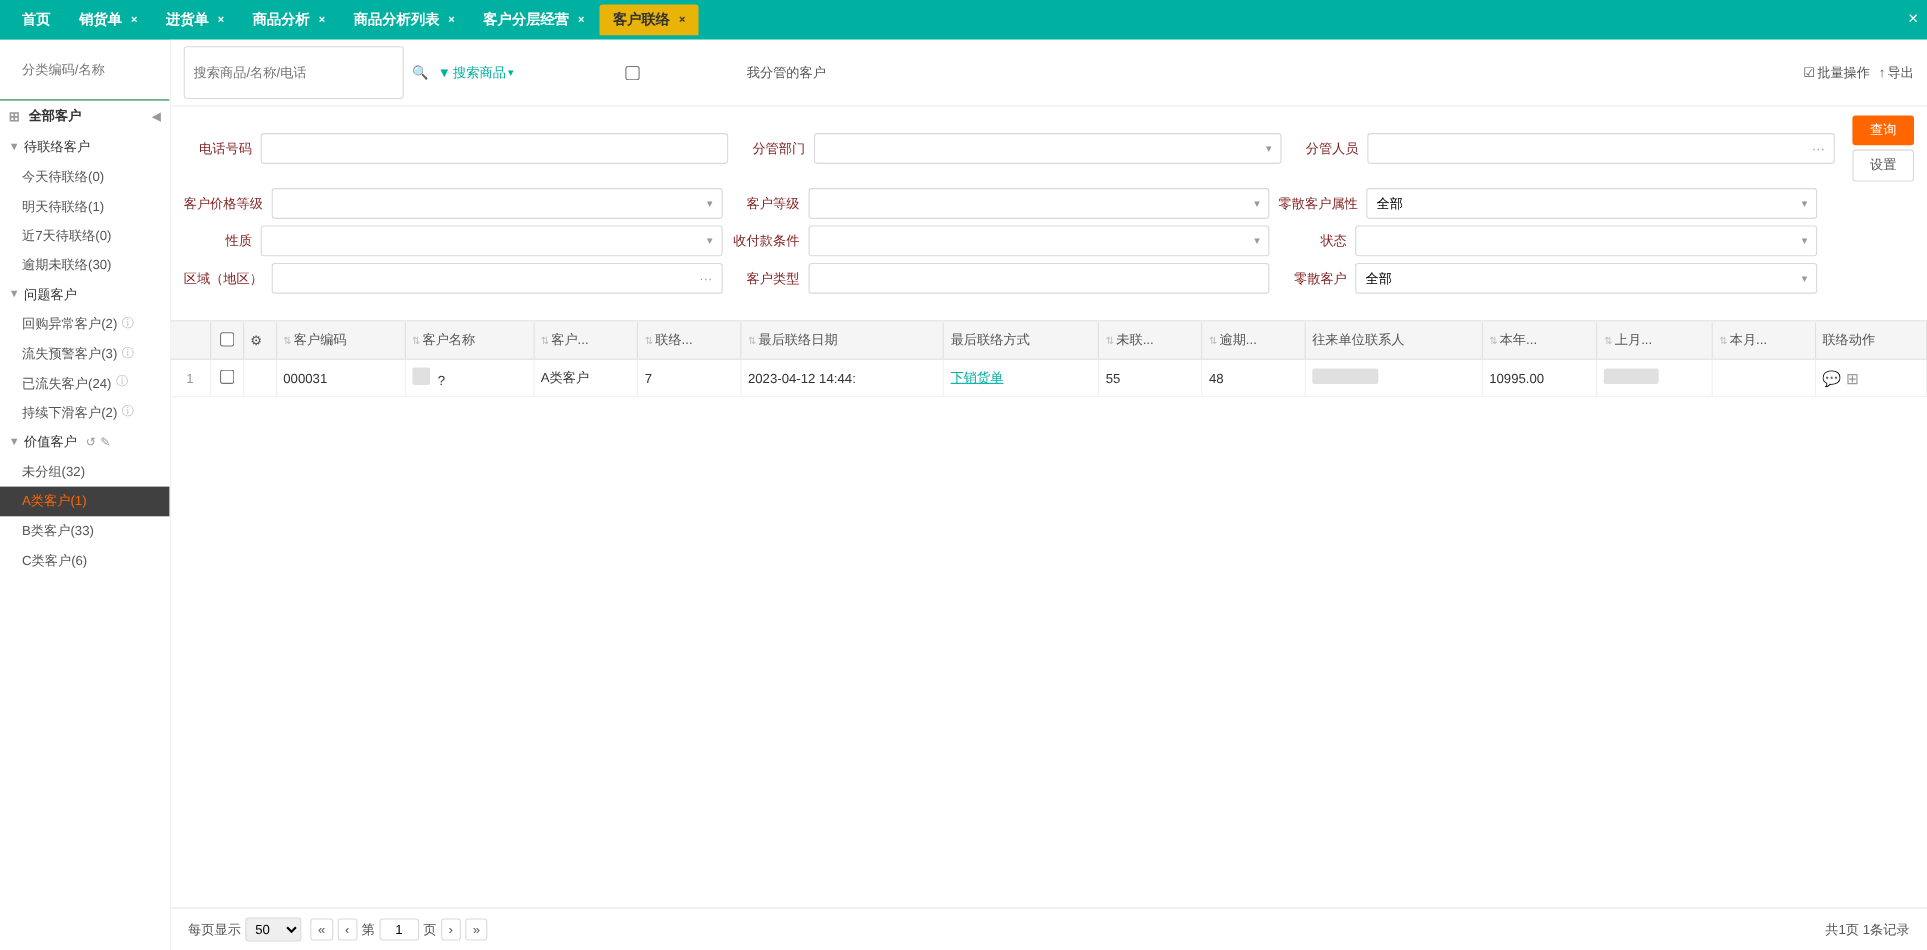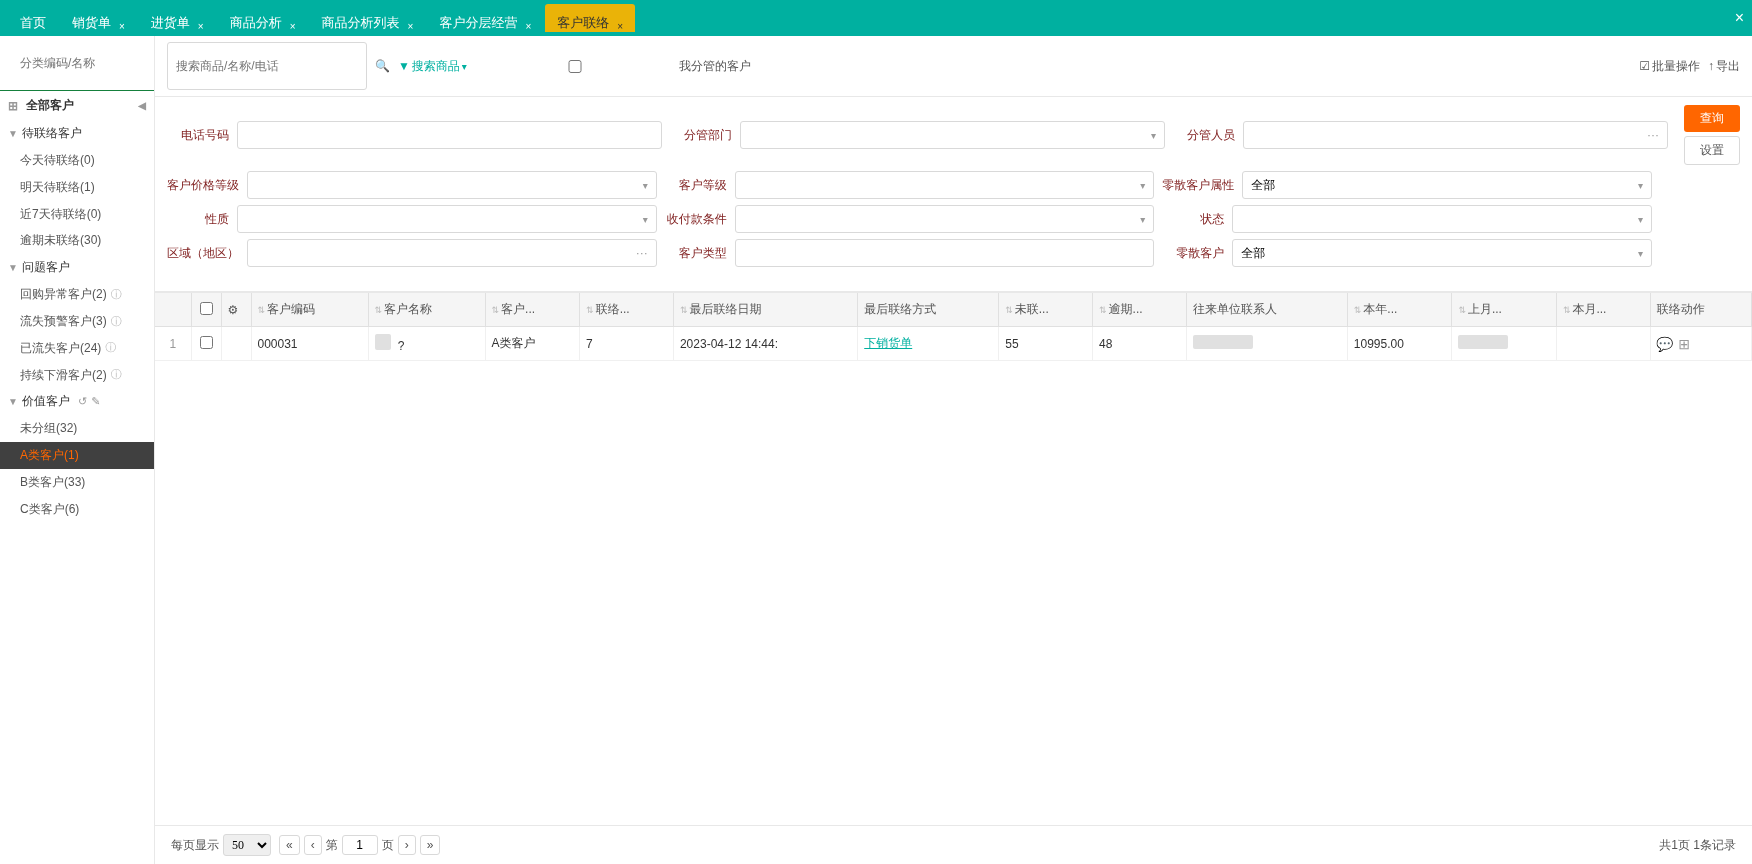--- a/index.html
+++ b/index.html
@@ -5,24 +5,25 @@
     * { margin: 0; padding: 0; box-sizing: border-box; }
     body { font-family: 'Microsoft YaHei', sans-serif; font-size: 12px; background: #f5f5f5; width: 1752px; height: 864px; overflow: hidden; }
 
     
     .top-nav {
       display: flex; align-items: center;
       background: #00b0a0; height: 36px;
       padding: 0 8px; gap: 2px;
     }
     .top-nav .nav-item {
-      display: flex; align-items: flex-end; gap: 4px;
+      display: flex; align-items: center; gap: 4px;
       padding: 0 12px; height: 28px; cursor: pointer;
       color: white; font-size: 13px; border-radius: 3px;
       white-space: nowrap;
+      font-weight: bold;
     }
     .top-nav .nav-item.active { background: #eab308; color: #333; border-radius: 3px 3px 0 0; }
     .top-nav .nav-item .close-btn { font-size: 10px; color: inherit; cursor: pointer; margin-left: 4px; }
     .top-nav .nav-item.home { font-size: 13px; }
     .top-right-close {
       margin-left: auto; color: white; cursor: pointer; font-size: 16px;
     }
 
     
     .main-layout { display: flex; height: calc(864px - 36px); }
@@ -137,21 +138,21 @@
     .action-icons { display: flex; gap: 4px; }
     .action-icon { color: #999; cursor: pointer; font-size: 14px; }
 
     
     .pagination {
       display: flex; align-items: center; justify-content: center;
       padding: 8px 16px; background: white; border-top: 1px solid #e8e8e8;
       gap: 8px; font-size: 12px; color: #555;
     }
     .page-size { display: flex; align-items: center; gap: 4px; }
-    .page-size select { border: 1px solid #d9d9d9; border-radius: 3px; padding: 2px 4px; font-size: 12px; font-family: Liberation Serif, serif; }
+    .page-size select { border: 1px solid #d9d9d9; border-radius: 3px; padding: 2px 4px; font-size: 12px; }
     .page-nav { display: flex; align-items: center; gap: 4px; }
     .page-btn { border: 1px solid #d9d9d9; background: white; border-radius: 3px; padding: 2px 6px; cursor: pointer; color: #555; font-size: 12px; }
     .page-btn:disabled { color: #ccc; cursor: default; }
     .page-input { border: 1px solid #d9d9d9; border-radius: 3px; padding: 2px 4px; width: 36px; text-align: center; font-size: 12px; }
     .total-records { margin-left: auto; }
 
     
     .table-container::-webkit-scrollbar { height: 8px; width: 8px; }
     .table-container::-webkit-scrollbar-track { background: #f1f1f1; }
     .table-container::-webkit-scrollbar-thumb { background: #ccc; border-radius: 4px; }

